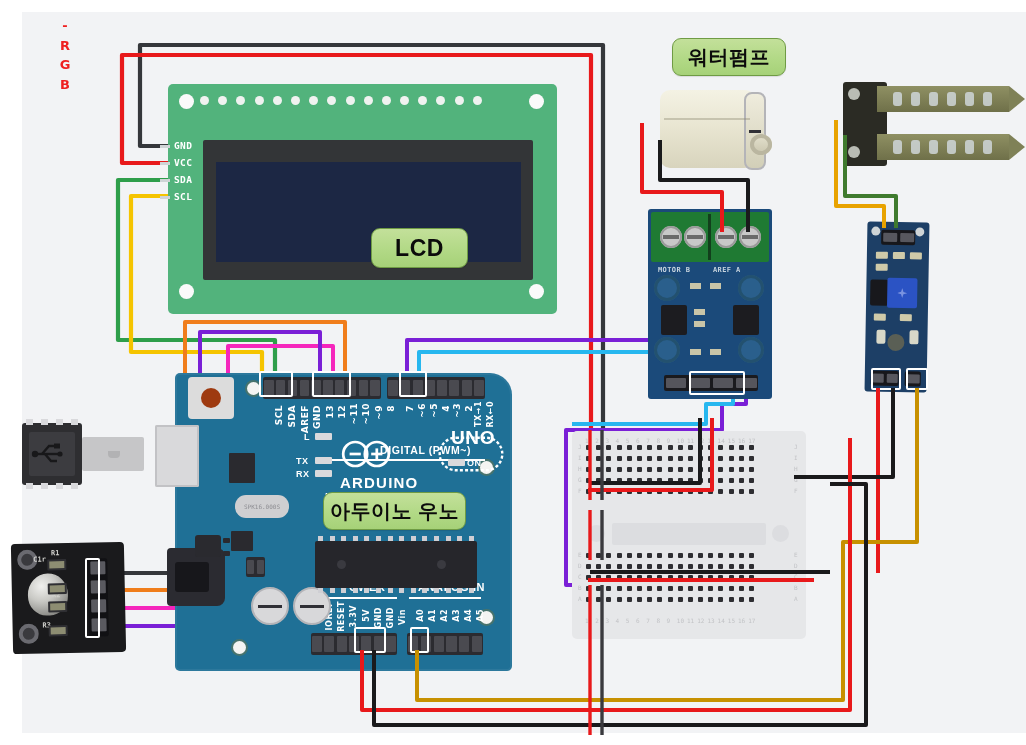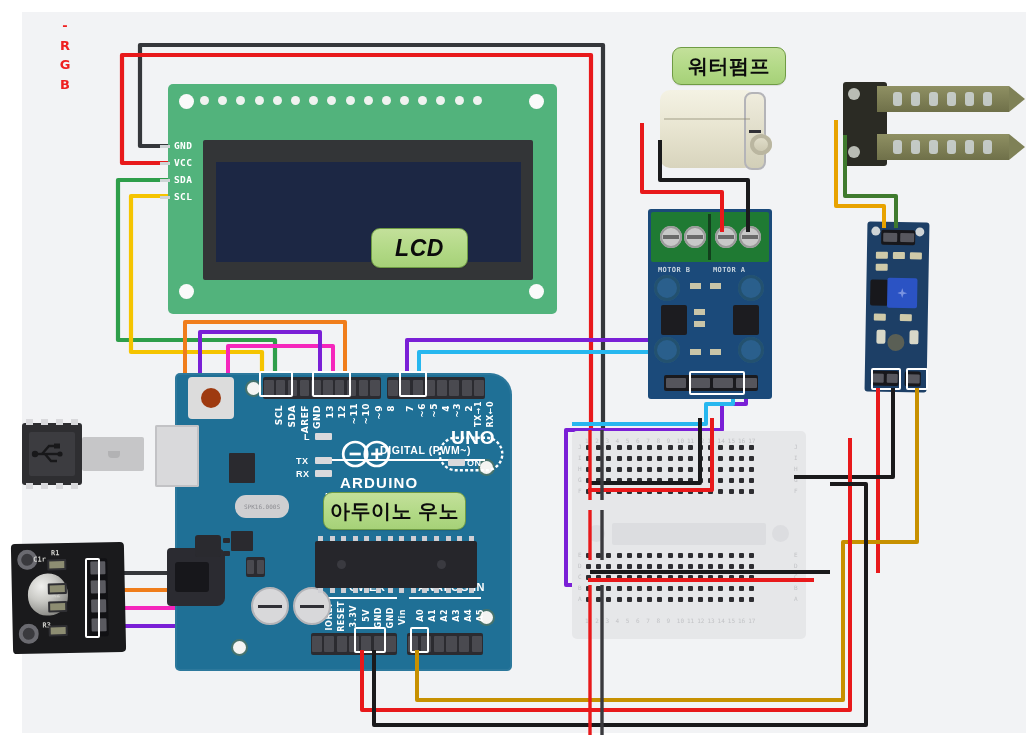--- a/index.html
+++ b/index.html
@@ -219,29 +219,29 @@
     </div>
     <div class="pinstub" style="left:-8px;top:61px"></div>
     <div class="pinstub" style="left:-8px;top:78px"></div>
     <div class="pinstub" style="left:-8px;top:95px"></div>
     <div class="pinstub" style="left:-8px;top:112px"></div>
     <div class="pinlbl" style="left:6px;top:56px">GND</div>
     <div class="pinlbl" style="left:6px;top:73px">VCC</div>
     <div class="pinlbl" style="left:6px;top:90px">SDA</div>
     <div class="pinlbl" style="left:6px;top:107px">SCL</div>
   </div>
-  <div class="label" style="left:371px;top:228px;width:95px;height:38px;font-size:23px;font-style:italic;">LCD</div>
+  <div class="label" style="left:371px;top:228px;width:95px;height:38px;font-size:23px;">LCD</div>
 
   <div id="pump">
     <div class="body"></div>
     <div class="cap"></div>
     <div class="seam"></div>
     <div class="noz"></div>
   </div>
-  <div class="label" style="left:672px;top:47px;width:112px;height:36px;font-size:20px;">워터펌프</div>
+  <div class="label" style="left:672px;top:38px;width:112px;height:36px;font-size:20px;">워터펌프</div>
 
   <div id="probe">
     <div class="pcb"></div>
     <div class="hole" style="top:6px"></div>
     <div class="hole" style="top:64px"></div>
     <div class="fork" style="top:4px;width:132px;"></div>
     <div class="fork" style="top:52px;width:132px;"></div>
     <div class="tip" style="left:166px;top:4px;border-left:16px solid #7f8157;"></div>
     <div class="tip" style="left:166px;top:52px;border-left:16px solid #7f8157;"></div>
     <div class="bead" style="left:50px;top:10px"></div>
@@ -289,21 +289,21 @@
 
   <div id="mdrv">
     <div class="green">
       <div class="gap" style="left:57px"></div>
       <div class="scr" style="left:9px;top:14px"></div>
       <div class="scr" style="left:33px;top:14px"></div>
       <div class="scr" style="left:64px;top:14px"></div>
       <div class="scr" style="left:88px;top:14px"></div>
     </div>
     <div class="mtxt" style="left:10px;top:57px">MOTOR B</div>
-    <div class="mtxt" style="left:65px;top:57px">MOTOR A</div>
+    <div class="mtxt" style="left:65px;top:57px">AREF A</div>
     <div class="elec" style="left:6px;top:66px"></div>
     <div class="elec" style="left:90px;top:66px"></div>
     <div class="elec" style="left:6px;top:128px"></div>
     <div class="elec" style="left:90px;top:128px"></div>
     <div class="ic" style="left:13px;top:96px"></div>
     <div class="ic" style="left:85px;top:96px"></div>
     <div class="res" style="left:42px;top:74px"></div>
     <div class="res" style="left:62px;top:74px"></div>
     <div class="res" style="left:46px;top:100px"></div>
     <div class="res" style="left:46px;top:112px"></div>

